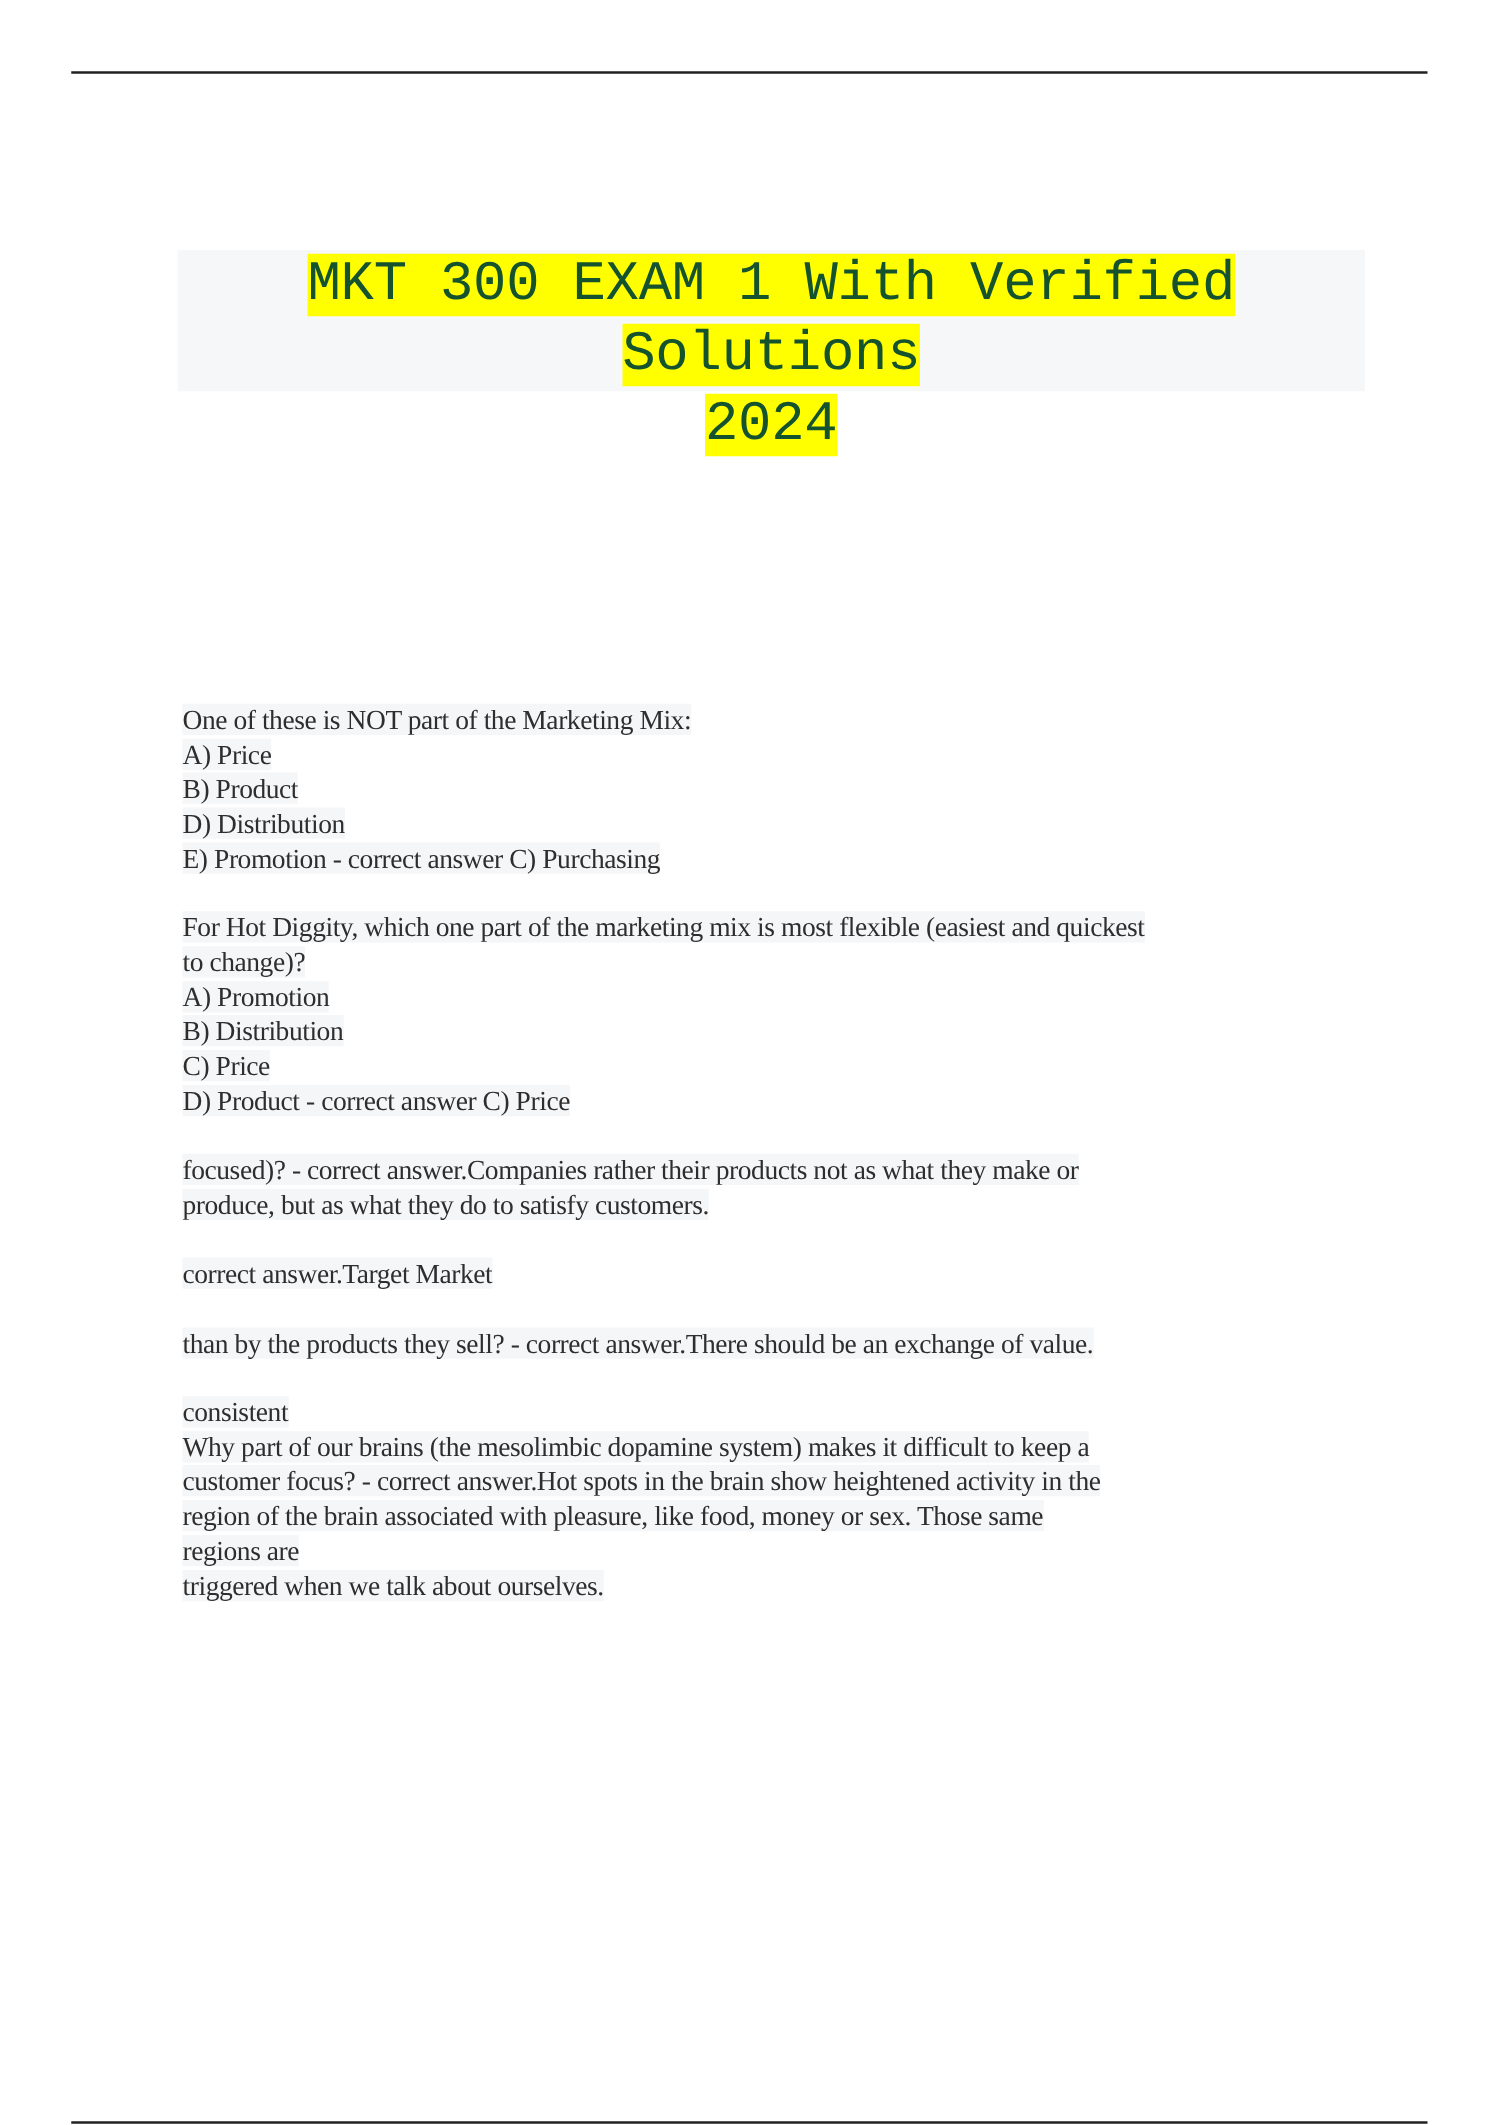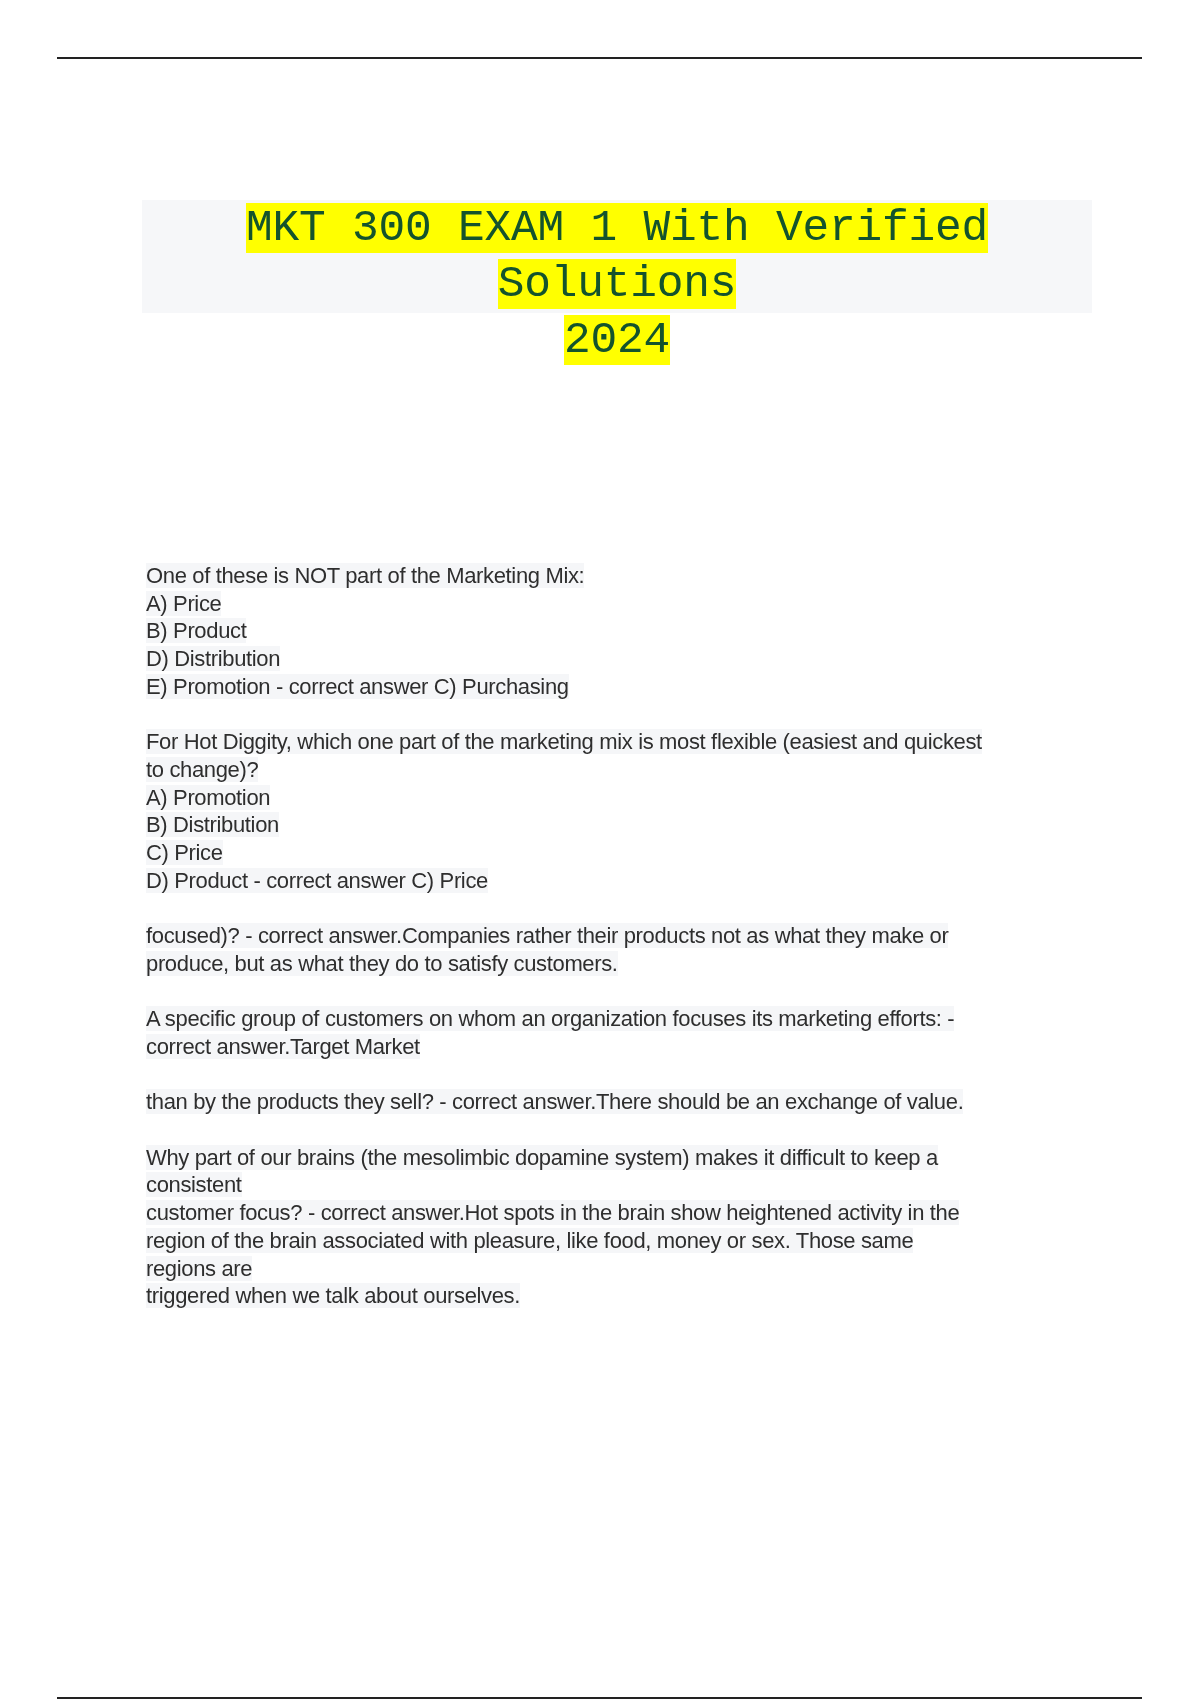--- a/index.html
+++ b/index.html
@@ -57,20 +57,21 @@
     font-size: 22px;
     line-height: 27.7px;
     letter-spacing: -0.35px;
   }
   .qa {
     margin: 0 0 27.7px 0;
   }
   .line {
     display: block;
     white-space: pre;
+    font-family: Liberation Serif, serif;
   }
   .line span.hl {
     background: #f5f6f8;
   }
 </style>
 </head>
 <body>
 
 <div class="rule top"></div>
 
@@ -99,31 +100,30 @@
     <span class="line"><span class="hl">C) Price</span></span>
     <span class="line"><span class="hl">D) Product - correct answer C) Price</span></span>
   </div>
 
   <div class="qa">
     <span class="line"><span class="hl">focused)? - correct answer.Companies rather their products not as what they make or</span></span>
     <span class="line"><span class="hl">produce, but as what they do to satisfy customers.</span></span>
   </div>
 
   <div class="qa">
-    <span class="line"><span class="hl">A specific group of customers on whom an organization focuses its marketing efforts: -</span></span>
     <span class="line"><span class="hl">correct answer.Target Market</span></span>
   </div>
 
   <div class="qa">
     <span class="line"><span class="hl">than by the products they sell? - correct answer.There should be an exchange of value.</span></span>
   </div>
 
   <div class="qa">
+    <span class="line"><span class="hl">consistent</span></span>
     <span class="line"><span class="hl">Why part of our brains (the mesolimbic dopamine system) makes it difficult to keep a</span></span>
-    <span class="line"><span class="hl">consistent</span></span>
     <span class="line"><span class="hl">customer focus? - correct answer.Hot spots in the brain show heightened activity in the</span></span>
     <span class="line"><span class="hl">region of the brain associated with pleasure, like food, money or sex. Those same</span></span>
     <span class="line"><span class="hl">regions are</span></span>
     <span class="line"><span class="hl">triggered when we talk about ourselves.</span></span>
   </div>
 
 </div>
 
 <div class="rule bottom"></div>
 

